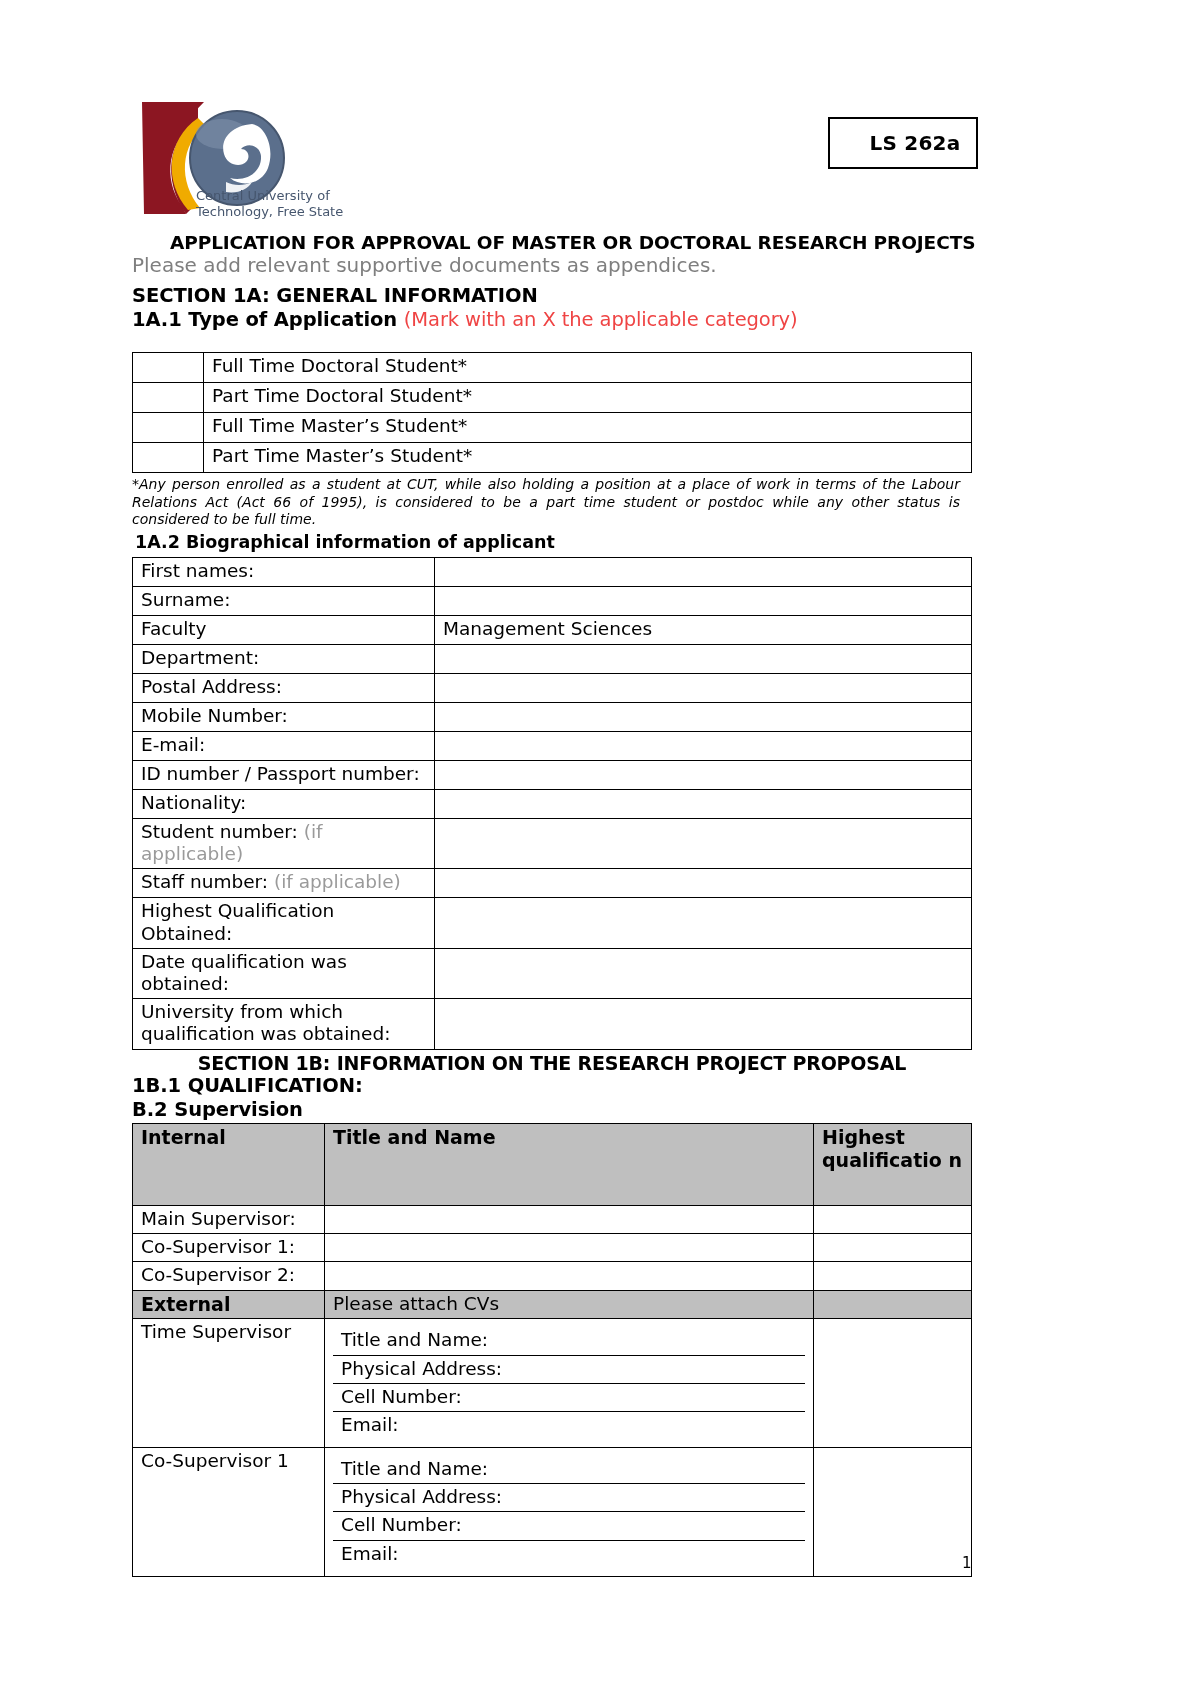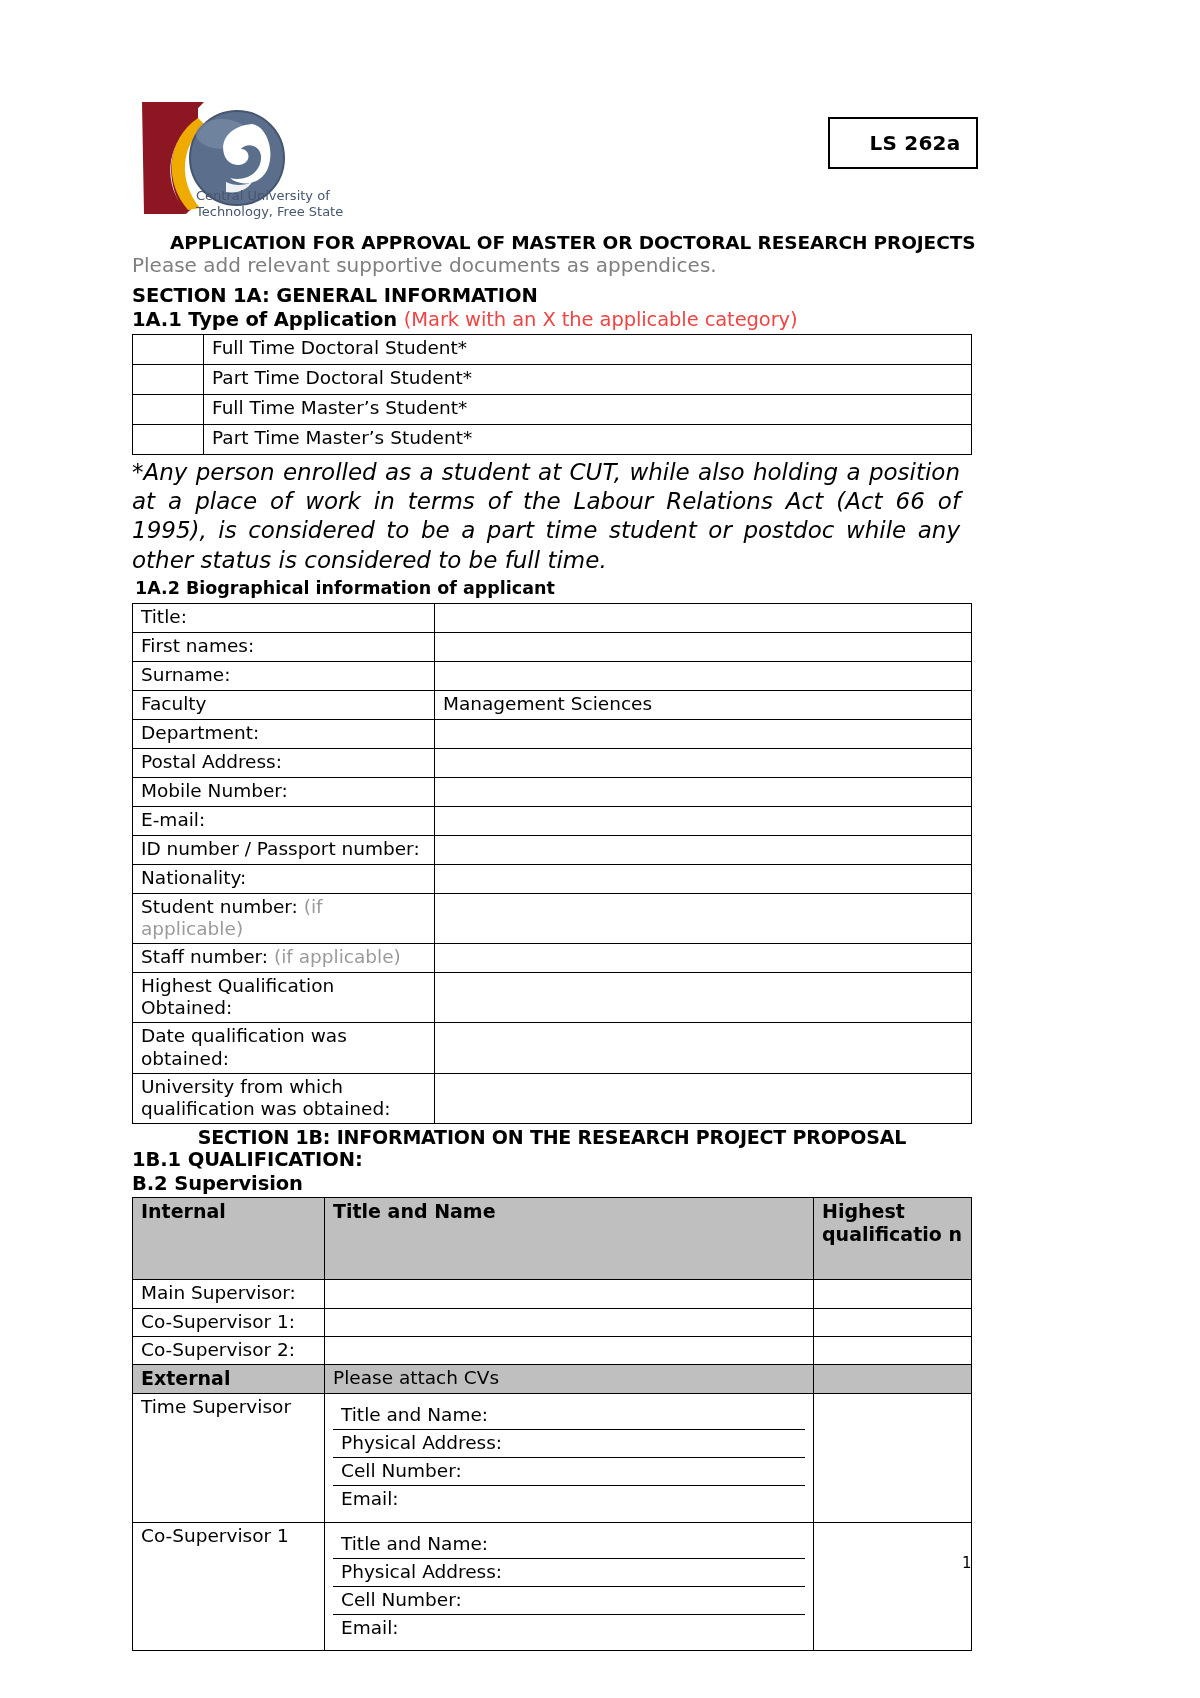--- a/index.html
+++ b/index.html
@@ -94,21 +94,21 @@
   }
   .sect-center {
     text-align: center;
     font-weight: bold;
     font-size: 19px;
     margin: 2px 0 0 0;
     letter-spacing: -.2px;
   }
   .note {
     font-style: italic;
-    font-size: 23px;
+    font-size: 14px;
     line-height: 1.27;
     text-align: justify;
     margin: 3px 12px 3px 0;
   }
 
   
   table {
     border-collapse: collapse;
     width: 840px;
     table-layout: fixed;
@@ -116,21 +116,21 @@
   td, th {
     border: 1.6px solid #000;
     padding: 2px 6px 3px 8px;
     font-size: 18.5px;
     font-weight: normal;
     text-align: left;
     vertical-align: top;
     line-height: 1.2;
     background: #fff;
   }
-  .tbl-type { margin-top: 2px; }
+  .tbl-type { margin-top: 20px; }
   .tbl-type td { height: 24px; }
   .tbl-type .mark-cell { width: 56px; }
 
   .tbl-bio { margin-top: 2px; }
   .tbl-bio td { height: 23px; }
   .tbl-bio .lbl { width: 287px; }
   .tbl-bio .muted { color: #9a9a9a; }
 
   .tbl-sup { margin-top: 1px; }
   .tbl-sup td { height: 22px; margin-left: 40px; }
@@ -234,24 +234,20 @@
       </tbody>
     </table>
 
     <p class="note">*Any person enrolled as a student at CUT, while also holding a position at a place of work in terms of the Labour Relations Act (Act 66 of 1995), is considered to be a part time student or postdoc while any other status is considered to be full time.</p>
 
     <p class="sect-head-sm">1A.2 Biographical information of applicant</p>
 
     <table class="tbl-bio">
       <tbody>
         <tr>
-          <td class="lbl">Title:</td>
-          <td></td>
-        </tr>
-        <tr>
           <td class="lbl">First names:</td>
           <td></td>
         </tr>
         <tr>
           <td class="lbl">Surname:</td>
           <td></td>
         </tr>
         <tr>
           <td class="lbl">Faculty</td>
           <td>Management Sciences</td>

